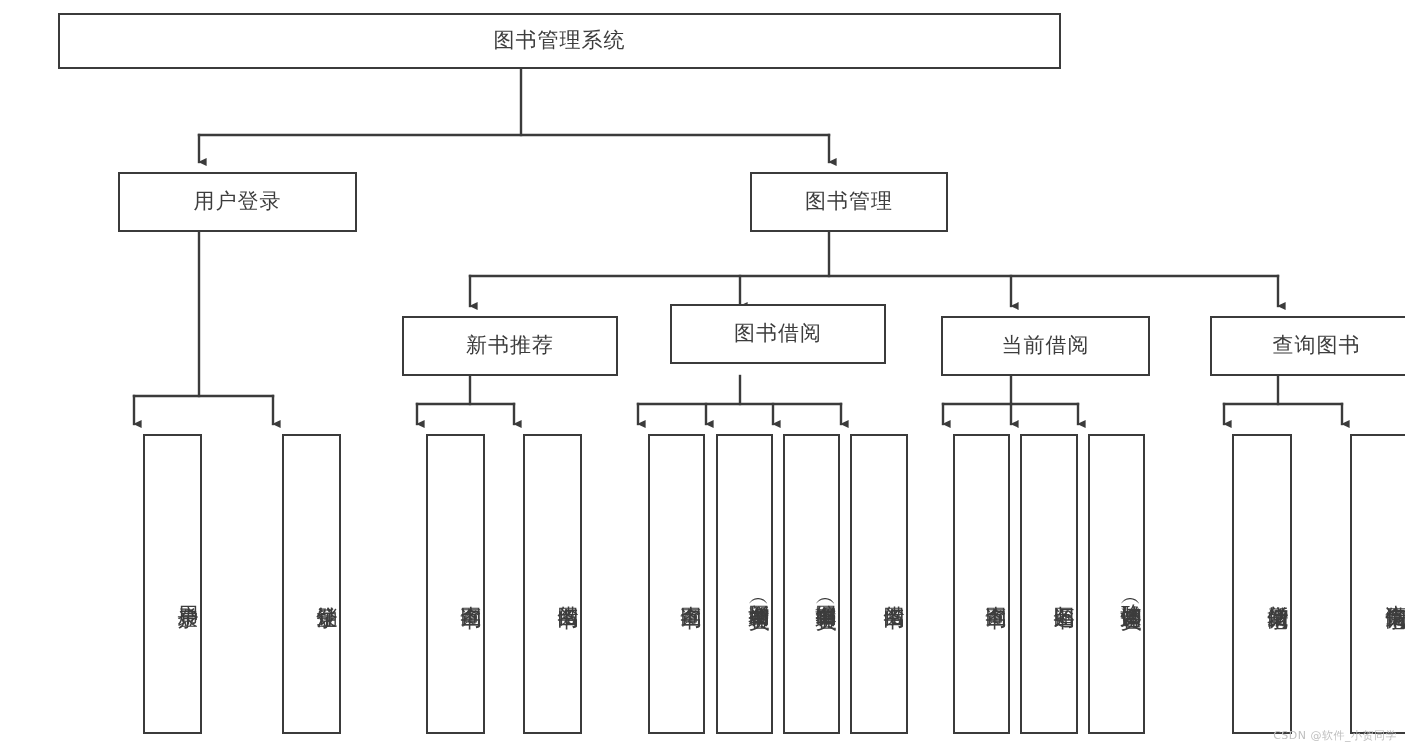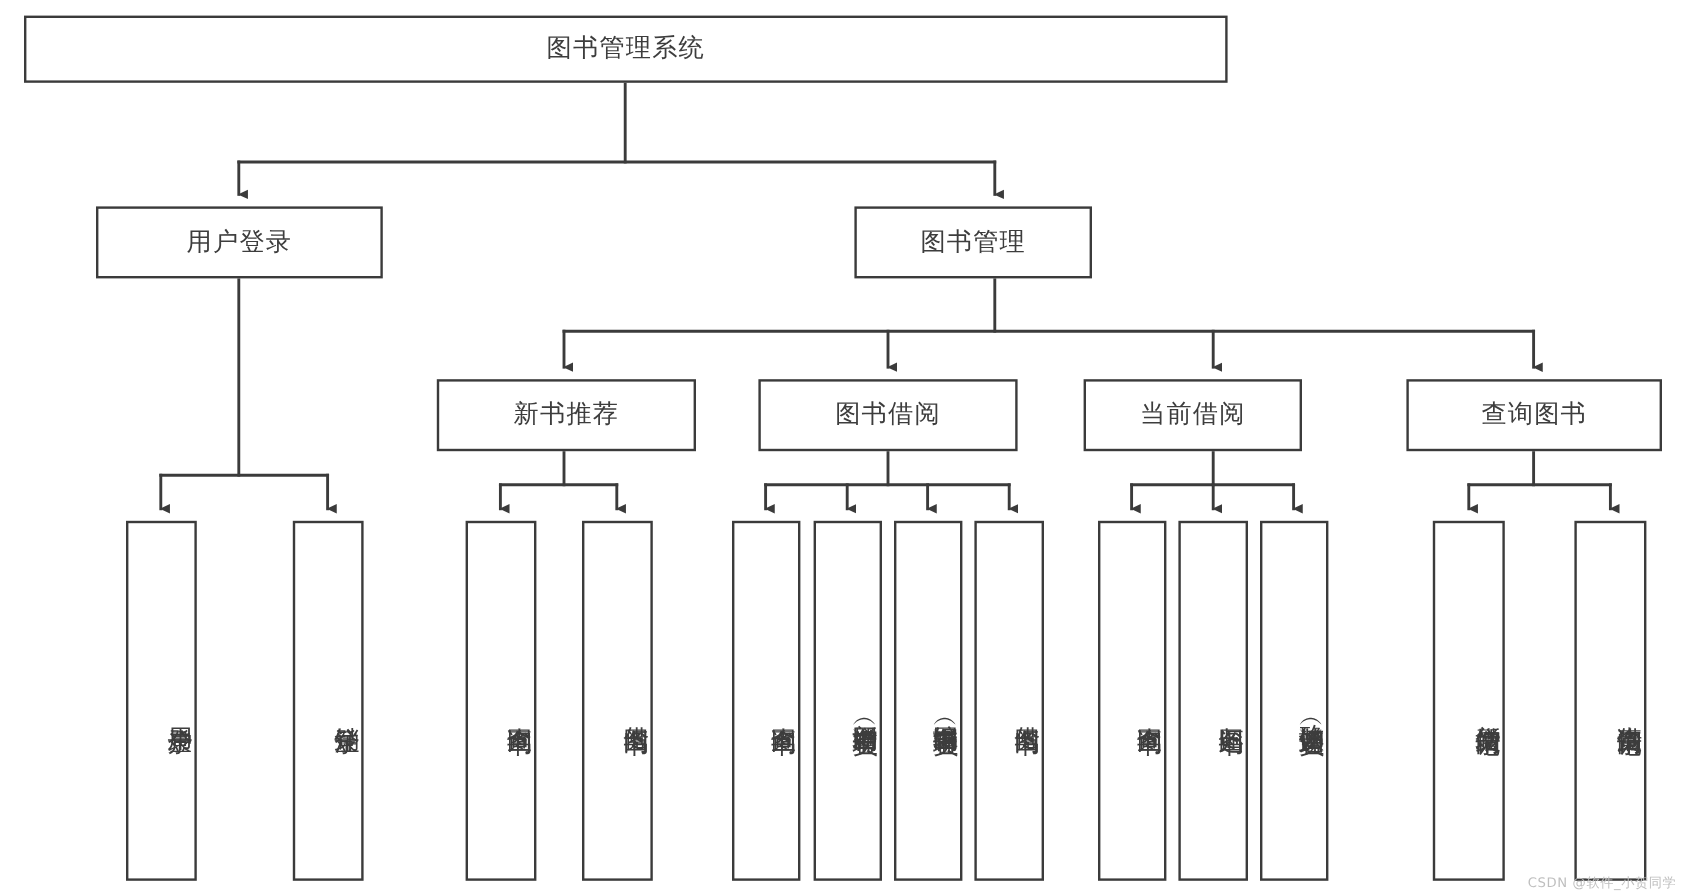--- a/index.html
+++ b/index.html
@@ -28,20 +28,21 @@
   .node {
     position: absolute;
     box-sizing: border-box;
     background: #ffffff;
     border: 2px solid #3b3b3b;
     display: flex;
     align-items: center;
     justify-content: center;
     color: #3d3d3d;
     text-align: right;
+    margin-left: 38px;
   }
   .node.horizontal {
     font-size: 21px;
     line-height: 1.2;
     letter-spacing: 1px;
   }
   .node.vertical {
     font-size: 21px;
     line-height: 1.22;
     letter-spacing: 1px;
@@ -147,24 +148,24 @@
   <div class="node horizontal" style="left:80px; top:172px; width:239px; height:60px;">
     <span class="label">用户登录</span>
   </div>
   <div class="node horizontal" style="left:712px; top:172px; width:198px; height:60px;">
     <span class="label">图书管理</span>
   </div>
 
   <div class="node horizontal" style="left:364px; top:316px; width:216px; height:60px;">
     <span class="label">新书推荐</span>
   </div>
-  <div class="node horizontal" style="left:632px; top:316px; width:216px; height:60px;">
+  <div class="node horizontal" style="left:632px; top:304px; width:216px; height:60px;">
     <span class="label">图书借阅</span>
   </div>
-  <div class="node horizontal" style="left:903px; top:316px; width:182px; height:60px;">
+  <div class="node horizontal" style="left:903px; top:316px; width:209px; height:60px;">
     <span class="label">当前借阅</span>
   </div>
   <div class="node horizontal" style="left:1172px; top:316px; width:213px; height:60px;">
     <span class="label">查询图书</span>
   </div>
 
   <div class="node vertical" style="left:105px; top:434px; width:59px; height:300px;">
     <span class="label">用户登录</span>
   </div>
   <div class="node vertical" style="left:244px; top:434px; width:59px; height:300px;">

